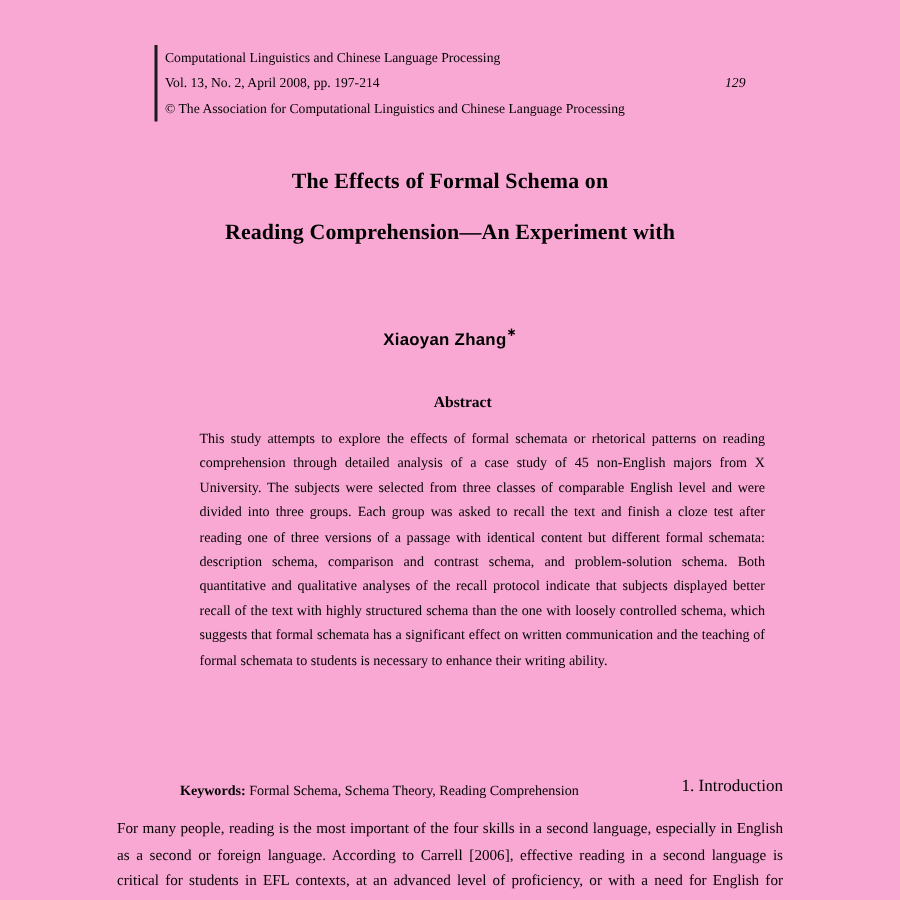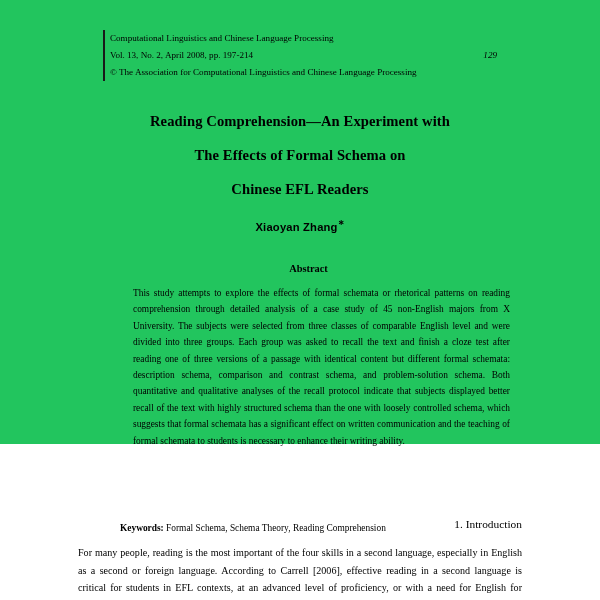--- a/index.html
+++ b/index.html
@@ -14,22 +14,22 @@
     font-family: "Liberation Serif", "DejaVu Serif", serif;
     color: #000000;
     position: relative;
   }
 
   .page {
     position: absolute;
     left: 0;
     top: 0;
     width: 600px;
-    height: 444px;
-    background: #22c55e;
+    height: 600px;
+    background: #f9a8d4;
   }
 
   
   .journal-header {
     position: absolute;
     left: 103px;
     top: 30px;
     width: 394px;
     border-left: 2.5px solid #1a1a1a;
     padding-left: 5px;
@@ -157,23 +157,22 @@
     <div class="journal-line">
       <span>Vol. 13, No. 2, April 2008, pp. 197-214</span>
       <span class="pageno">129</span>
     </div>
     <div class="journal-line">
       <span>© The Association for Computational Linguistics and Chinese Language Processing</span>
     </div>
   </div>
 
   <div class="title-block">
+    <div class="title-line">The Effects of Formal Schema on</div>
     <div class="title-line">Reading Comprehension—An Experiment with</div>
-    <div class="title-line">The Effects of Formal Schema on</div>
-    <div class="title-line">Chinese EFL Readers</div>
   </div>
 
   <div class="author-block">
     <span class="author-name">Xiaoyan Zhang</span><span class="author-name author-mark">∗</span>
   </div>
 
   <div class="abstract-heading">Abstract</div>
   <div class="abstract-body">
     <p>This study attempts to explore the effects of formal schemata or rhetorical patterns on reading comprehension through detailed analysis of a case study of 45 non-English majors from X University. The subjects were selected from three classes of comparable English level and were divided into three groups. Each group was asked to recall the text and finish a cloze test after reading one of three versions of a passage with identical content but different formal schemata: description schema, comparison and contrast schema, and problem-solution schema. Both quantitative and qualitative analyses of the recall protocol indicate that subjects displayed better recall of the text with highly structured schema than the one with loosely controlled schema, which suggests that formal schemata has a significant effect on written communication and the teaching of formal schemata to students is necessary to enhance their writing ability.</p>
   </div>

